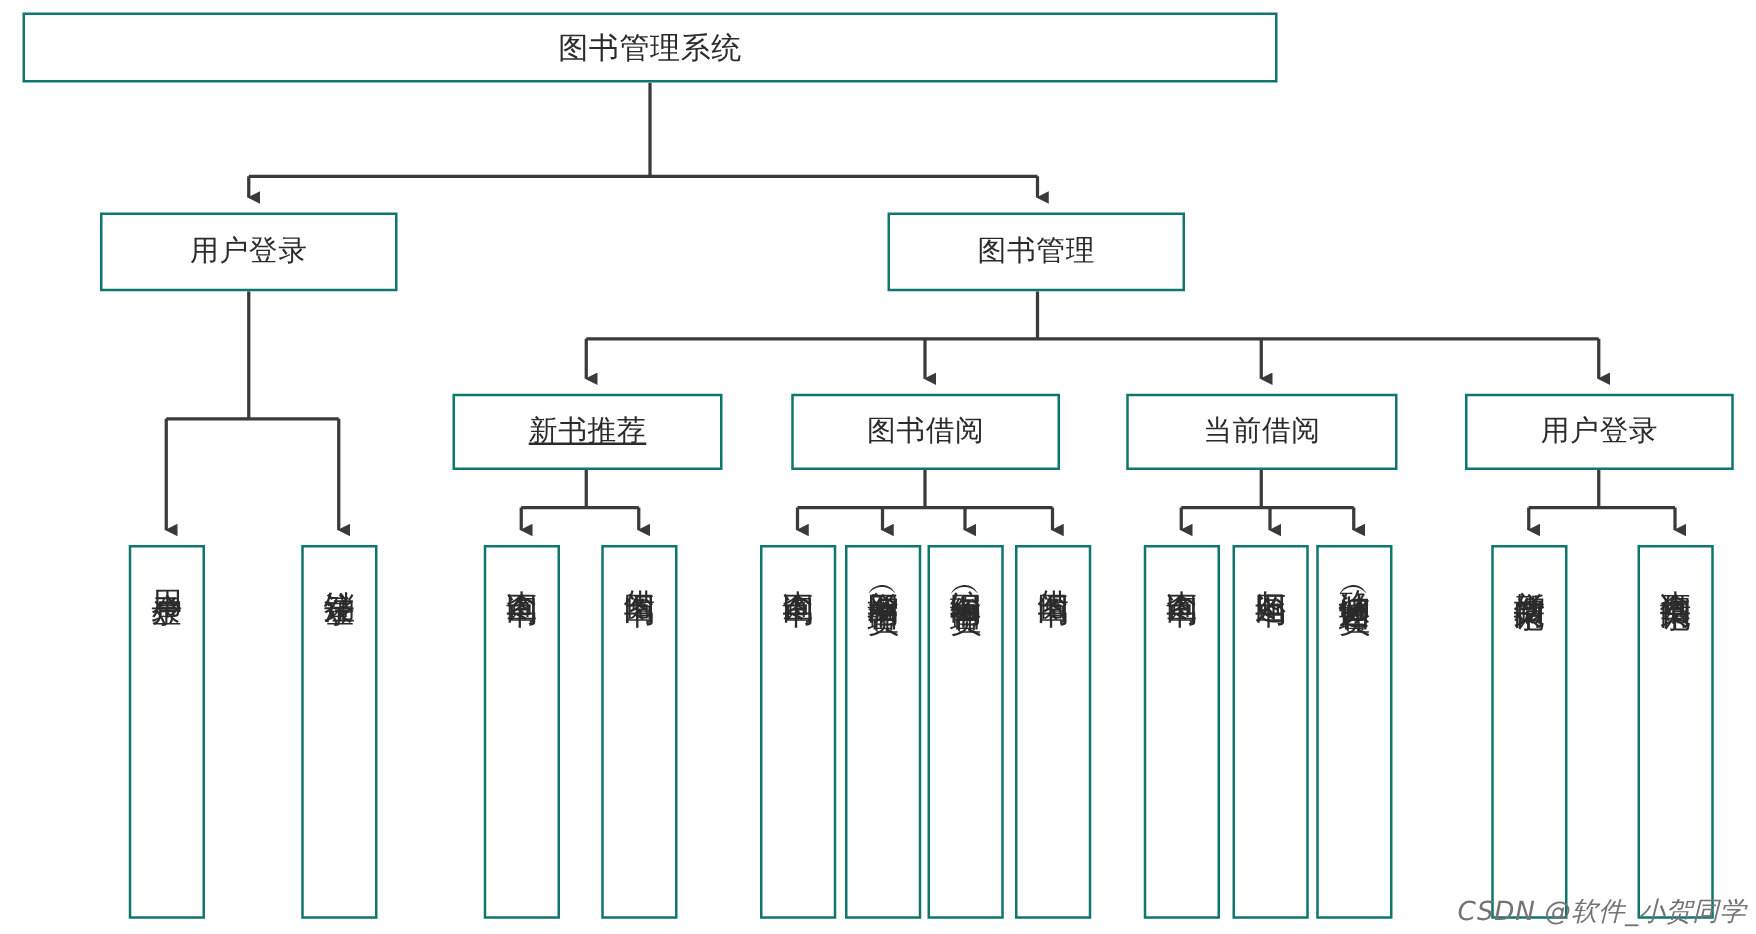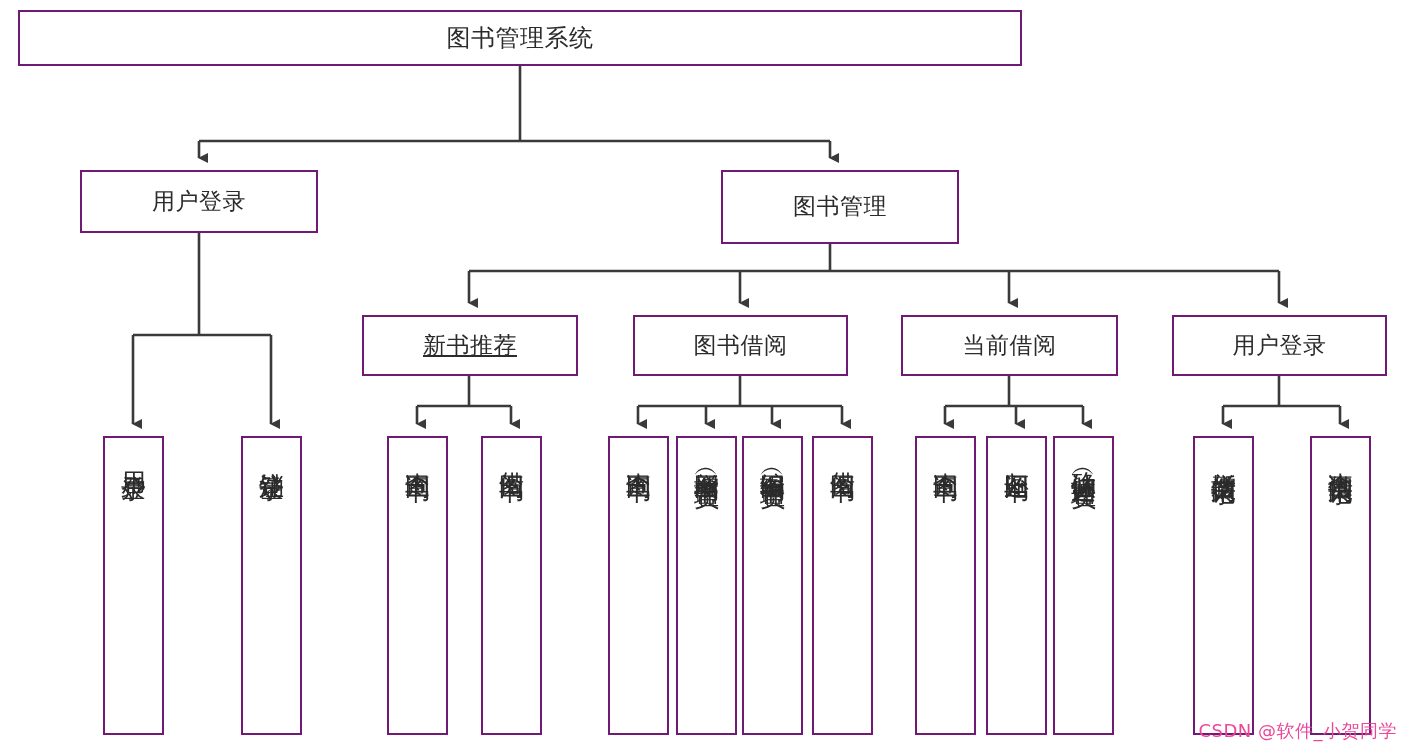--- a/index.html
+++ b/index.html
@@ -22,21 +22,21 @@
     position: absolute;
     left: 0;
     top: 0;
     width: 1405px;
     height: 747px;
   }
   .node {
     position: absolute;
     box-sizing: border-box;
     background: #ffffff;
-    border: 2px solid #701a75;
+    border: 2px solid #0f766e;
     display: flex;
     align-items: center;
     justify-content: center;
     color: #2b2b2b;
   }
   .node-label {
     display: block;
     text-align: center;
     line-height: 1.28;
     color: #2b2b2b;
@@ -61,25 +61,26 @@
     text-orientation: upright;
     font-size: 25px;
     line-height: 1.0;
     letter-spacing: 2px;
     white-space: nowrap;
   }
   .watermark {
     position: absolute;
     right: 8px;
     bottom: 4px;
-    font-size: 18px;
-    color: #ec4899;
+    font-size: 21px;
+    color: #737373;
     white-space: nowrap;
     pointer-events: none;
     letter-spacing: 0.5px;
+    font-style: italic;
   }
 </style>
 </head>
 <body>
 
 <div id="diagram-root">
 
   <svg id="diagram-svg" viewBox="0 0 1405 747" xmlns="http://www.w3.org/2000/svg">
     <defs>
       <marker id="arrowhead" markerWidth="12" markerHeight="12" refX="5" refY="9" orient="auto" markerUnits="userSpaceOnUse">
@@ -131,21 +132,21 @@
   </svg>
 
   <div class="node horiz root" style="left:18px; top:10px; width:1004px; height:56px;">
     <span class="node-label">图书管理系统</span>
   </div>
 
   <div class="node horiz" style="left:80px; top:170px; width:238px; height:63px;">
     <span class="node-label">用户登录</span>
   </div>
 
-  <div class="node horiz" style="left:710px; top:170px; width:238px; height:74px;margin-left:11px;">
+  <div class="node horiz" style="left:710px; top:170px; width:238px; height:63px;">
     <span class="node-label">图书管理</span>
   </div>
 
   <div class="node horiz" style="left:362px; top:315px; width:216px; height:61px;text-decoration:underline;">
     <span class="node-label">新书推荐</span>
   </div>
 
   <div class="node horiz" style="left:633px; top:315px; width:215px; height:61px;">
     <span class="node-label">图书借阅</span>
   </div>

